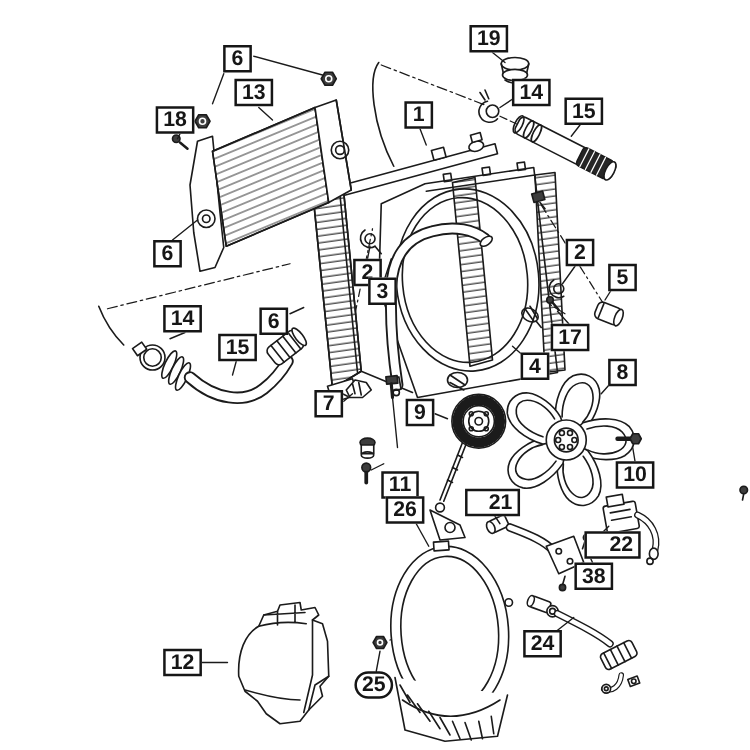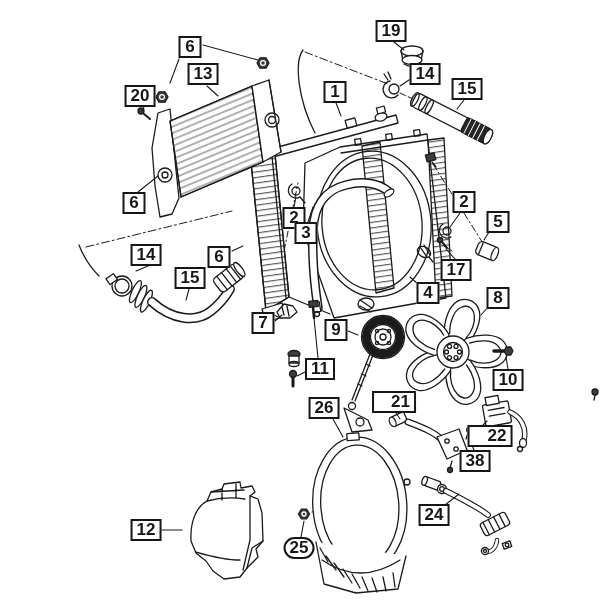--- a/index.html
+++ b/index.html
@@ -333,39 +333,39 @@
       <path d="M445,505 L459,494"></path>
           <path d="M161,530 L182,530"></path>
       <path d="M301,537 L304,521"></path>
     </g>
   </g>
 </svg>
 
 <div style="position:absolute;left:0;top:0;width:600px;height:600px;">
       <div class="callout" style="left: 190px; top: 47px;">6</div>
       <div class="callout" style="left: 203px; top: 74px;">13</div>
-      <div class="callout" style="left: 140px; top: 96px;">20</div>
+      <div class="callout" style="left: 140px; top: 96px;">18</div>
       <div class="callout" style="left: 391px; top: 31px;">19</div>
       <div class="callout" style="left: 335px; top: 92px;">1</div>
       <div class="callout" style="left: 425px; top: 74px;">14</div>
       <div class="callout" style="left: 467px; top: 89px;">15</div>
       <div class="callout" style="left: 134px; top: 203px;">6</div>
       <div class="callout" style="left: 294px; top: 218px;">2</div>
       <div class="callout" style="left: 306px; top: 233px;">3</div>
       <div class="callout" style="left: 146px; top: 255px;">14</div>
       <div class="callout" style="left: 219px; top: 257px;">6</div>
       <div class="callout" style="left: 190px; top: 278px;">15</div>
       <div class="callout" style="left: 464px; top: 202px;">2</div>
       <div class="callout" style="left: 498px; top: 222px;">5</div>
       <div class="callout" style="left: 456px; top: 270px;">17</div>
       <div class="callout" style="left: 428px; top: 293px;">4</div>
       <div class="callout" style="left: 498px; top: 298px;">8</div>
       <div class="callout" style="left: 263px; top: 323px;">7</div>
       <div class="callout" style="left: 336px; top: 330px;">9</div>
-      <div class="callout" style="left: 320px; top: 369px;">11</div>
+      <div class="callout" style="left: 320px; top: 388px;">11</div>
       <div class="callout" style="left: 508px; top: 380px; text-align: right;">10</div>
       <div class="callout" style="left: 324px; top: 408px;">26</div>
       <div class="callout" style="left: 394px; top: 402px; padding-left: 17px;">21</div>
       <div class="callout" style="left: 490px; top: 436px; padding-left: 18px;">22</div>
       <div class="callout" style="left: 475px; top: 461px;">38</div>
       <div class="callout" style="left: 434px; top: 515px;">24</div>
       <div class="callout" style="left: 146px; top: 530px;">12</div>
       <div class="callout" style="left: 299px; top: 548px; border-radius: 11px;">25</div>
     </div>
 </div>

